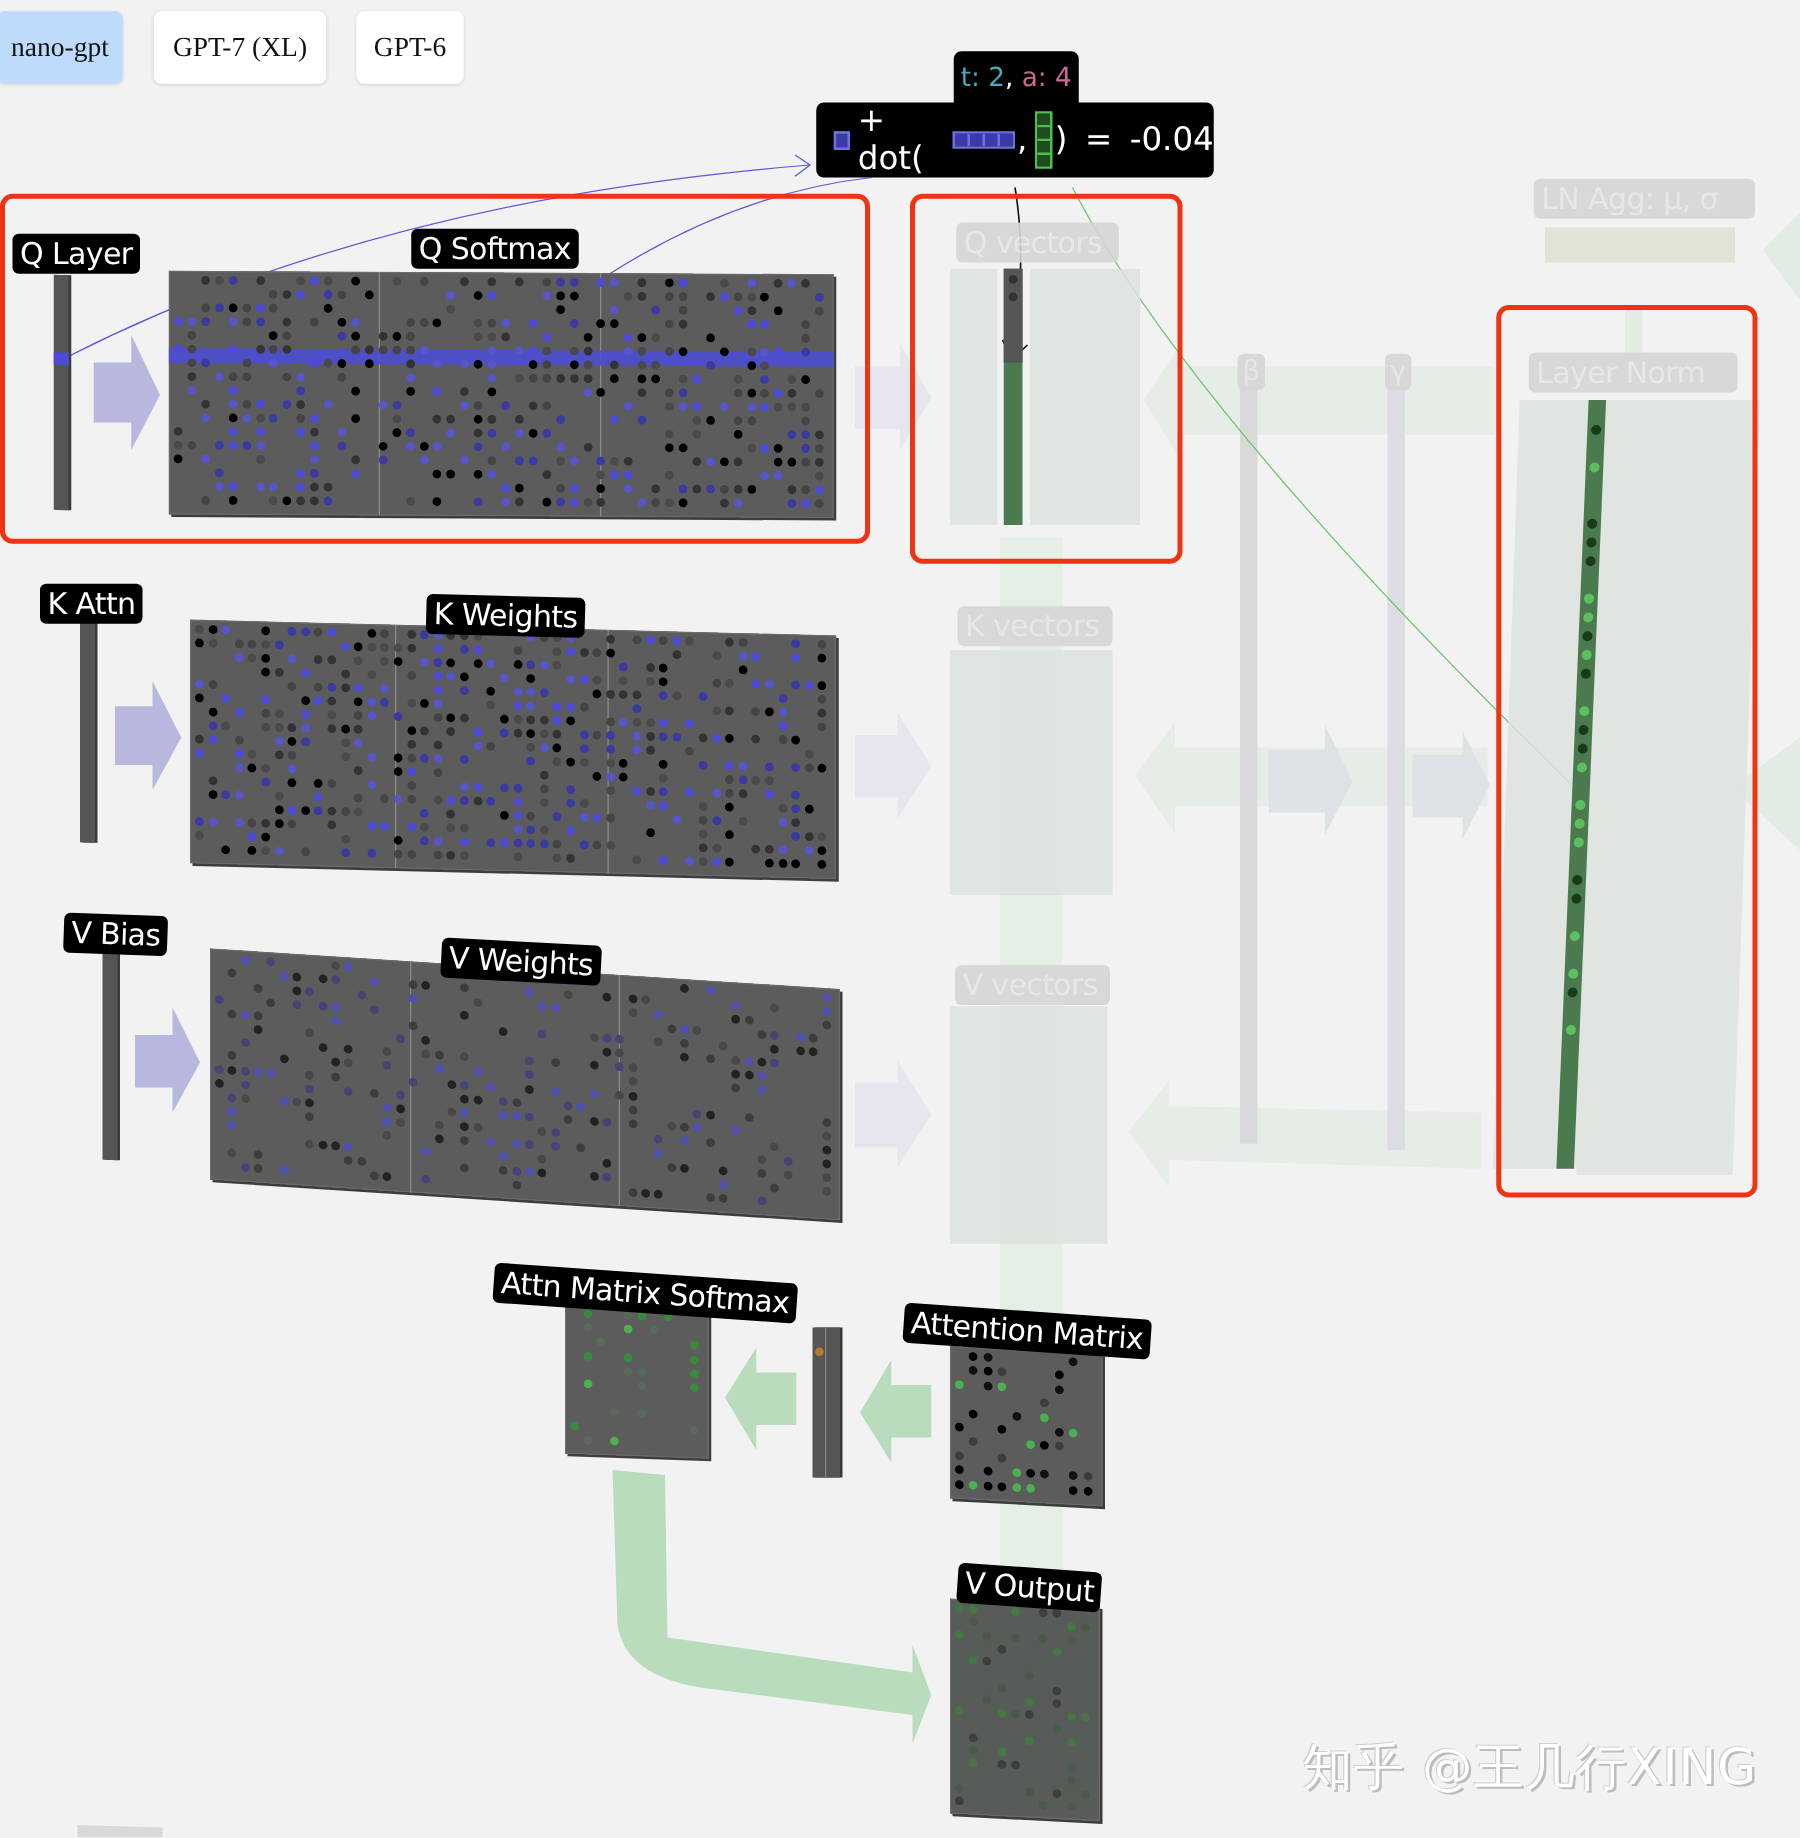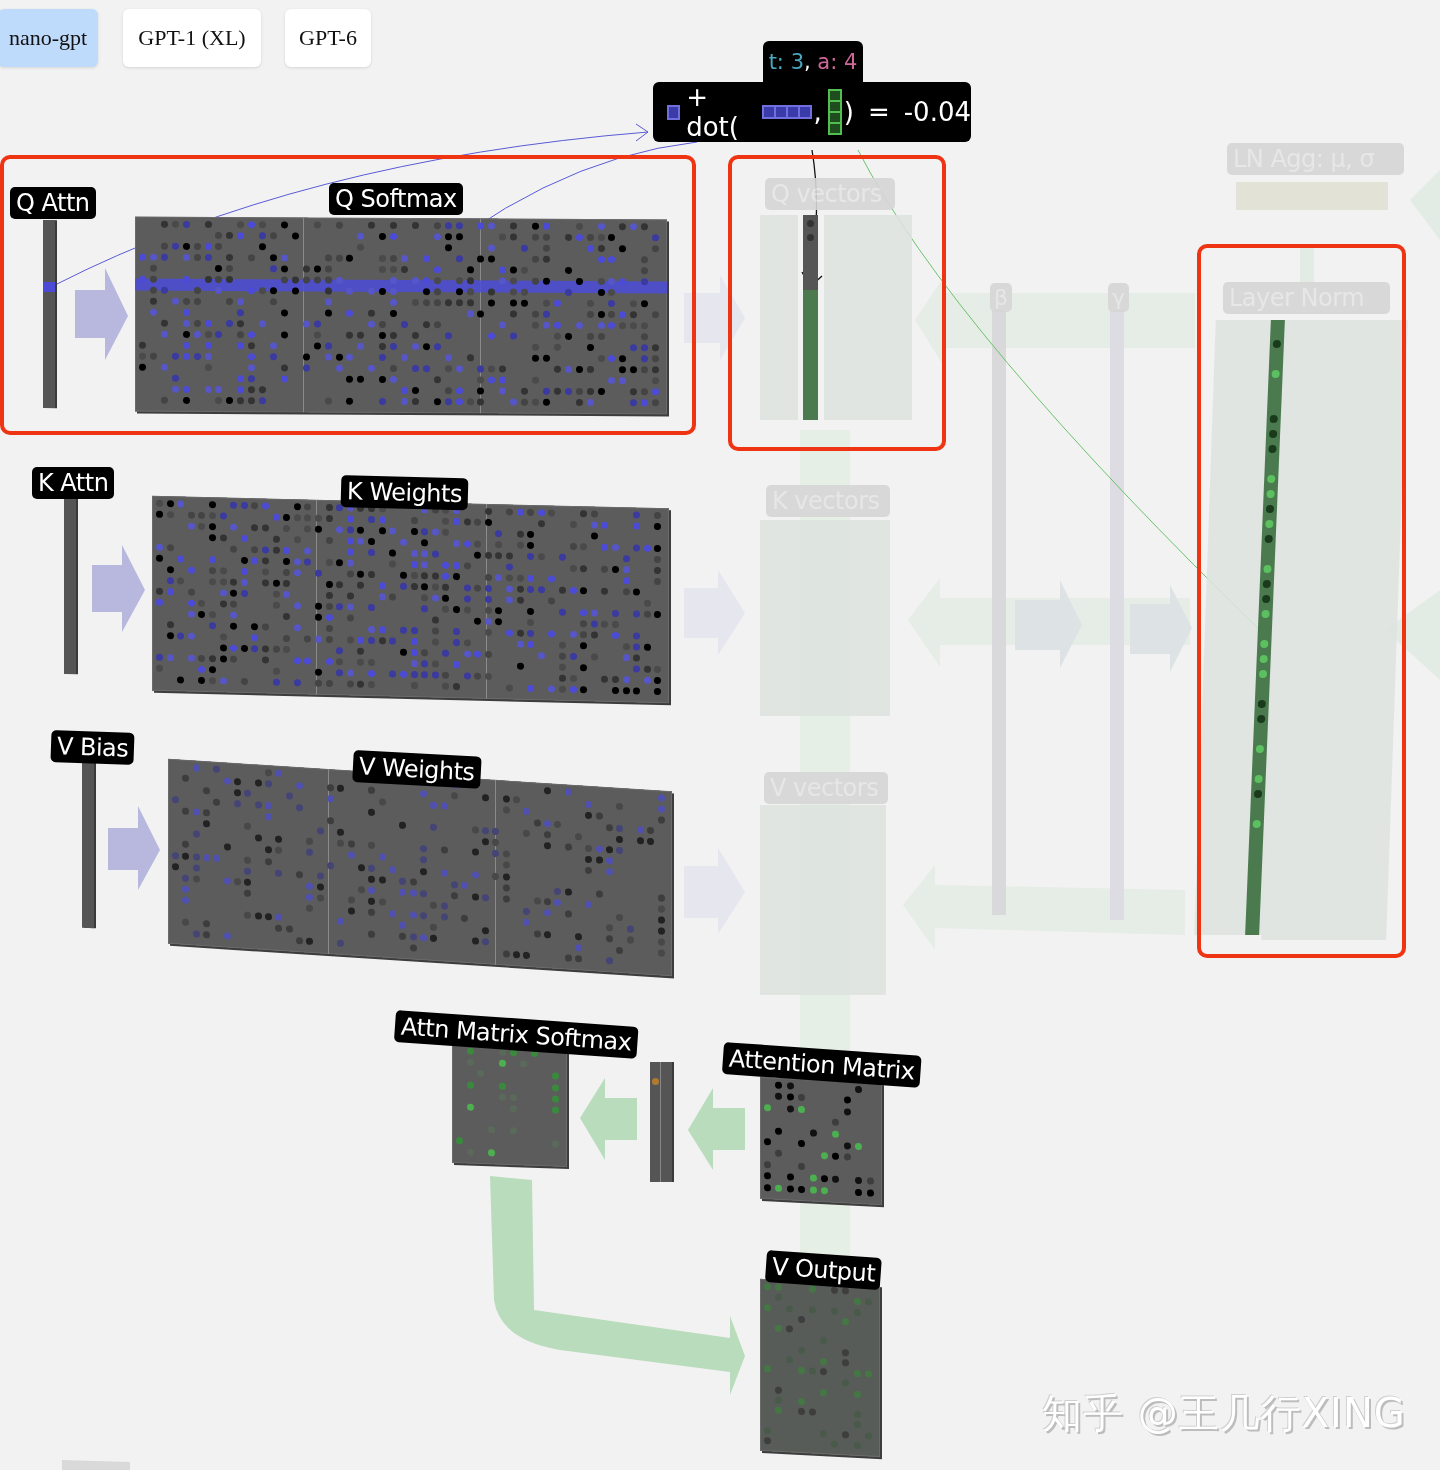--- a/index.html
+++ b/index.html
@@ -28,21 +28,21 @@
   .vec-g{display:inline-flex;flex-direction:column;border:2px solid #4fbf4f;}
   .vec-g span{width:10px;height:9px;background:#1f4d1f;border-bottom:2px solid #4fbf4f;}
   .vec-g span:last-child{border-bottom:none;}
   .watermark{position:absolute;left:1042px;top:1386px;font-family:"DejaVu Sans",sans-serif;font-size:40px;color:#fff;text-shadow:2px 2px 0 #bdbdbd,-1px -1px 0 #d0d0d0;letter-spacing:1px;}
 </style>
 </head>
 <body>
 
 <div>
   <div class="model-btn active" style="left:-2px;width:100px;">nano-gpt</div>
-  <div class="model-btn" style="left:123px;width:138px;">GPT-1 (XL)</div>
+  <div class="model-btn" style="left:123px;width:138px;">GPT-7 (XL)</div>
   <div class="model-btn" style="left:285px;width:86px;">GPT-6</div>
 </div>
 
 <svg class="abs" style="left:0;top:0;width:1440px;height:1470px;">
 
   <polygon points="75,290 105,290 105,268 128,316 105,360 105,338 75,338" fill="#b8b8df"></polygon>
   <polygon points="92,565 122,565 122,545 145,590 122,632 122,612 92,612" fill="#b8b8df"></polygon>
   <polygon points="108,828 138,828 138,806 160,850 138,890 138,870 108,870" fill="#b8b8df"></polygon>
 
   <polygon points="684,293 720,293 720,275 745,318 720,360 720,343 684,343" fill="#e6e6ee"></polygon>
@@ -74,21 +74,21 @@
   <path d="M812,150 Q822,210 810,285" stroke="#111" stroke-width="1.3" fill="none"></path>
   <polyline points="802,272 810,287 822,276" stroke="#111" stroke-width="1.3" fill="none"></polyline>
   <path d="M858,150 Q950,330 1270,640" stroke="#6ac46a" stroke-width="1" fill="none"></path>
 
   <polygon points="62,1460 130,1462 130,1470 62,1470" fill="#d9d9d9"></polygon>
 </svg>
 
 <div class="bar" style="left:43px;top:220px;width:12px;height:188px;transform:skewY(1deg);">
   <div class="abs" style="left:0;top:62px;width:12px;height:10px;background:#4b4bd8;"></div>
 </div>
-<div class="lbl" style="left:10px;top:187px;">Q Attn</div>
+<div class="lbl" style="left:10px;top:187px;">Q Layer</div>
 
 <div class="mat" id="qw" style="left:135px;top:218px;width:532px;height:195px;transform:skewY(0.3deg);">
   <div class="seg" style="left:168px;"></div>
     <div class="seg" style="left:345px;"></div>
   <div class="abs" style="left:0;top:62px;width:532px;height:12px;background:#4b4bd8;opacity:.85;"></div>
 <div class="dot" style="left: 25.8333px; top: 4px; background: rgb(51, 51, 51);"></div>
     <div class="dot" style="left: 36.75px; top: 4px; background: rgb(74, 74, 74);"></div>
     <div class="dot" style="left: 47.6667px; top: 4px; background: rgb(58, 58, 160);"></div>
     <div class="dot" style="left: 69.5px; top: 4px; background: rgb(51, 51, 51);"></div>
     <div class="dot" style="left: 102.25px; top: 4px; background: rgb(74, 74, 74);"></div>
@@ -1301,21 +1301,21 @@
     <div class="dot" style="left: 71.2px; top: 157.75px; background: rgb(74, 90, 74);"></div>
     <div class="dot" style="left: 93.6px; top: 157.75px; background: rgb(74, 90, 74);"></div>
   </div>
 <div class="lbl" style="left:766px;top:1250px;transform:rotate(4deg);">V Output</div>
 
 <div class="hl" style="left:0;top:155px;width:688px;height:272px;"></div>
 <div class="hl" style="left:728px;top:155px;width:210px;height:288px;"></div>
 <div class="hl" style="left:1197px;top:244px;width:201px;height:706px;"></div>
 
 <div class="tt-top">
-  <span style="color:#4aa8c0">t: 3</span>
+  <span style="color:#4aa8c0">t: 2</span>
     <span style="color:#fff;white-space:pre">, </span>
     <span style="color:#d0679a">a: 4</span>
 </div>
 <div class="tt-main">
   <span class="cell-b"></span>
   <span>+ dot(</span>
   <span class="vec-b">
       <span></span>
       <span></span>
       <span></span>

